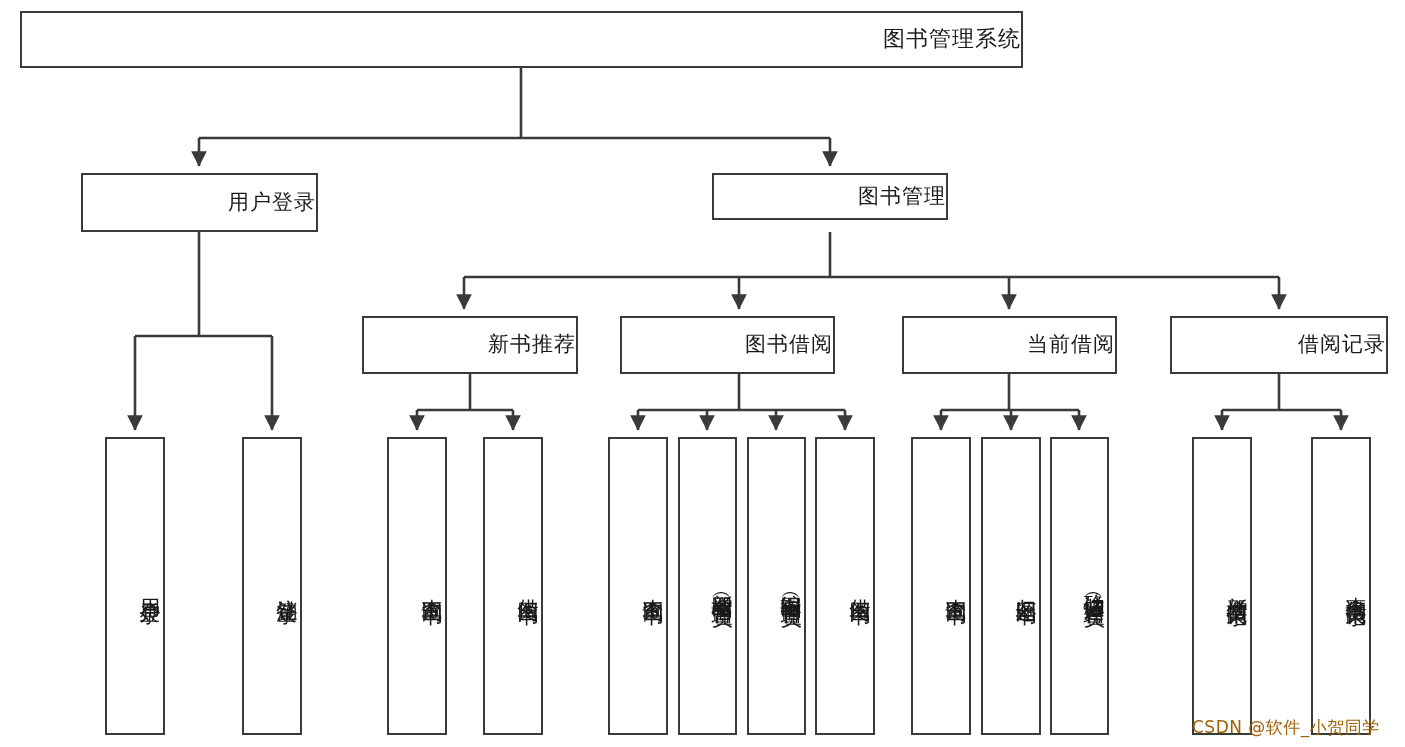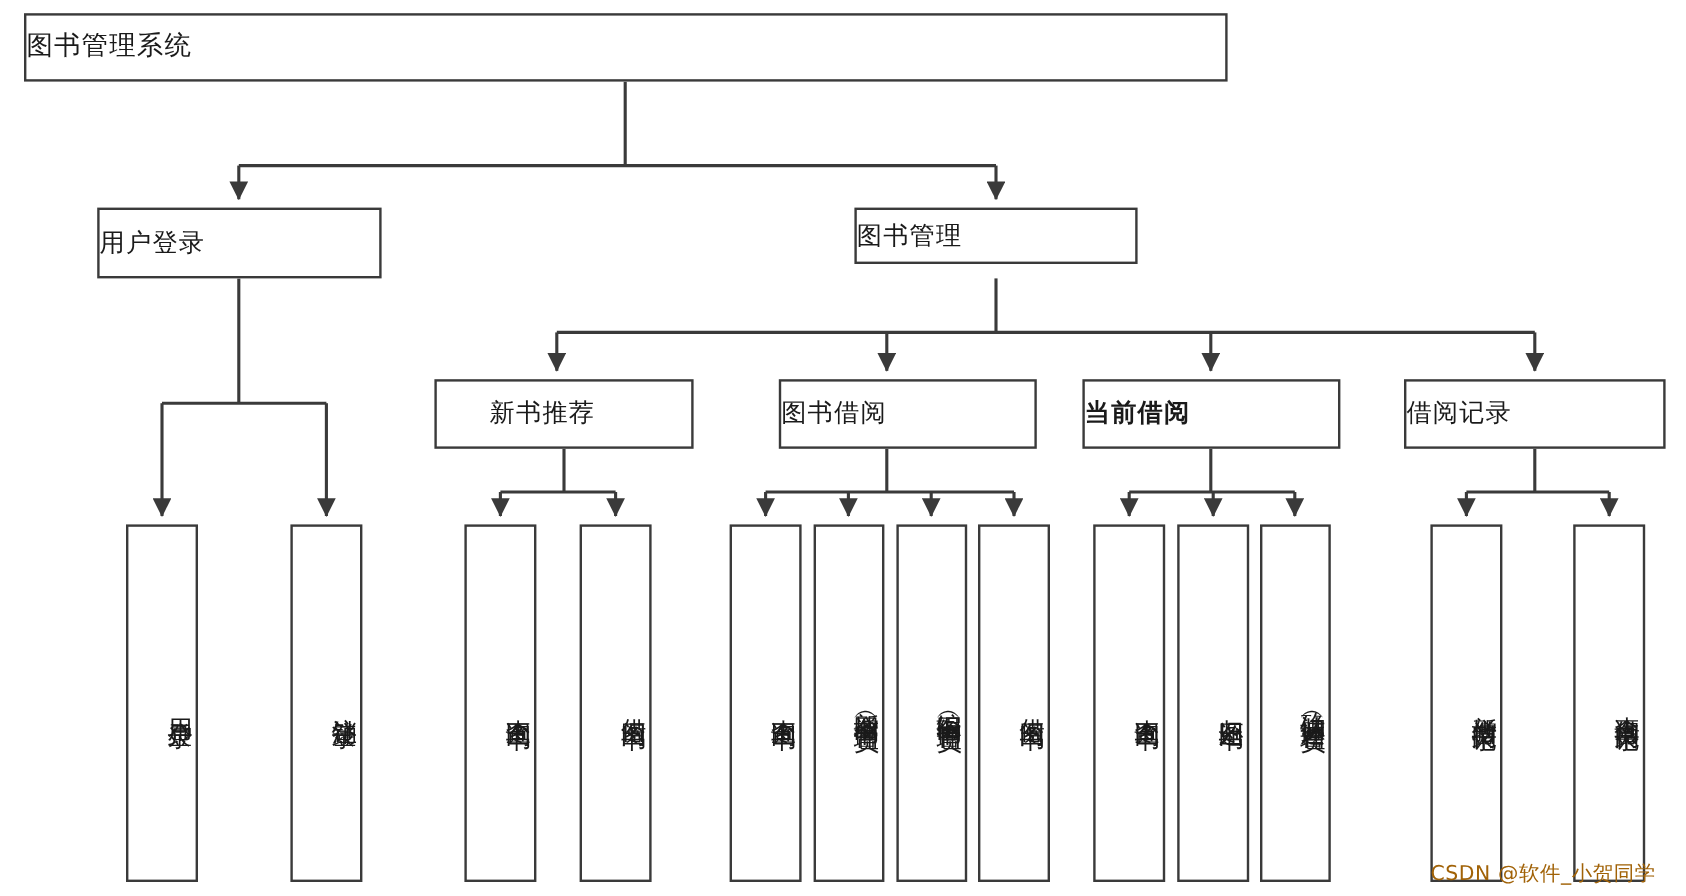--- a/index.html
+++ b/index.html
@@ -26,21 +26,21 @@
     height: 747px;
     pointer-events: none;
   }
   .node {
     position: absolute;
     box-sizing: border-box;
     border: 2px solid #3a3a3a;
     background: #ffffff;
     display: flex;
     align-items: center;
-    justify-content: flex-start;
+    justify-content: flex-end;
     color: #1a1a1a;
   }
   .node.h {
     font-size: 21px;
     line-height: 1.2;
     letter-spacing: 1px;
   }
   .node.root {
     font-size: 22px;
   }
@@ -130,24 +130,24 @@
   <div class="node h" style="left:81px; top:173px; width:237px; height:59px;">
     <span>用户登录</span>
   </div>
   <div class="node h" style="left:712px; top:173px; width:236px; height:47px;">
     <span>图书管理</span>
   </div>
 
   <div class="node h" style="left:362px; top:316px; width:216px; height:58px;padding-left:44px;">
     <span>新书推荐</span>
   </div>
-  <div class="node h" style="left:649px; top:316px; width:215px; height:58px;">
+  <div class="node h" style="left:620px; top:316px; width:215px; height:58px;">
     <span>图书借阅</span>
   </div>
-  <div class="node h" style="left:902px; top:316px; width:215px; height:58px;font-weight:bold;">
+  <div class="node h" style="left:902px; top:316px; width:215px; height:58px;">
     <span>当前借阅</span>
   </div>
   <div class="node h" style="left:1170px; top:316px; width:218px; height:58px;">
     <span>借阅记录</span>
   </div>
 
   <div class="node v" style="left:105px; top:437px; width:60px; height:298px;">
     <span class="vtext">用户登录</span>
   </div>
   <div class="node v" style="left:242px; top:437px; width:60px; height:298px;">

